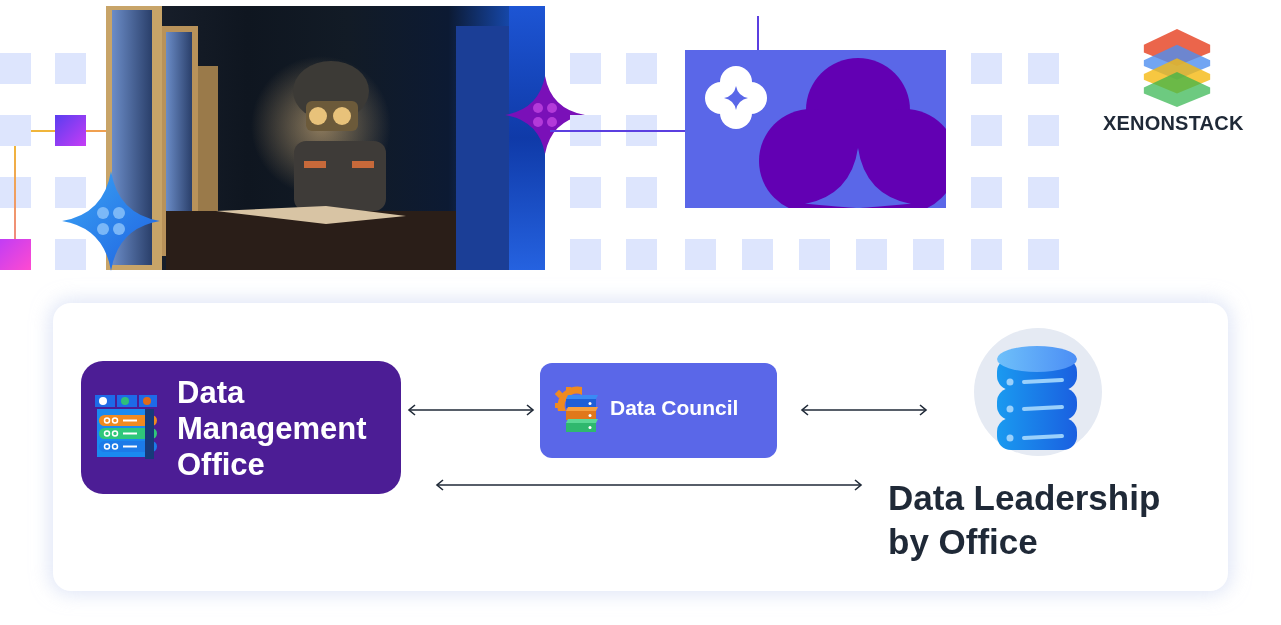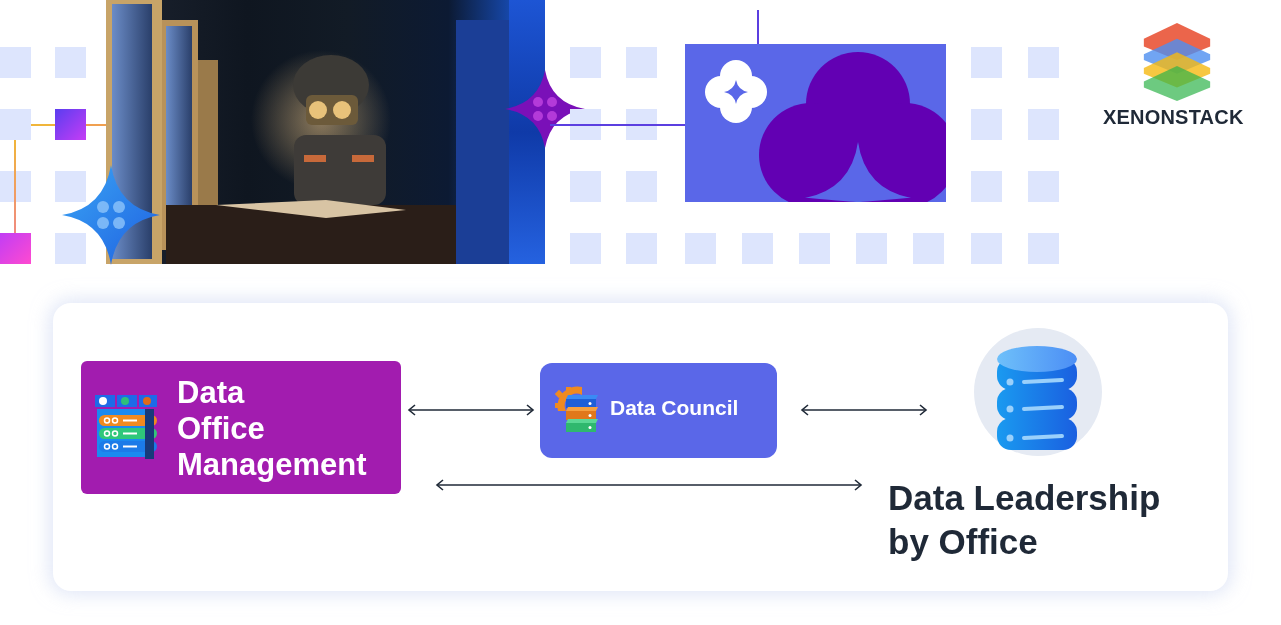--- a/index.html
+++ b/index.html
@@ -1,35 +1,35 @@
 <!DOCTYPE html>
 <html><head>
 <meta charset="utf-8">
 <style>
   * { box-sizing: border-box; margin: 0; padding: 0; }
   html, body { width: 1281px; height: 625px; overflow: hidden; background: #ffffff; }
   body { position: relative; font-family: "Liberation Sans", "DejaVu Sans", sans-serif; }
 
   .tile { position: absolute; width: 31px; height: 31px; background: #dde5fd; }
-  .hero { position: absolute; left: 0; top: 0; width: 1281px; height: 270px; }
+  .hero { position: absolute; left: 0; top: 6px; width: 1281px; height: 270px; }
 
   .photo { position: absolute; left: 106px; top: 0; width: 403px; height: 264px; overflow: hidden;
            background: linear-gradient(90deg, #1c2330 0%, #0f1620 35%, #121b26 60%, #0c1a33 85%, #1647a8 100%); }
   .photo-right { position: absolute; left: 509px; top: 0; width: 36px; height: 264px;
            background: linear-gradient(180deg, #1d55d4, #0f3aa8 50%, #2562e0); }
 
   .blue-card { position: absolute; left: 685px; top: 44px; width: 261px; height: 158px; background: #5a67e8; overflow: hidden; }
 
   .logo { position: absolute; left: 1100px; top: 20px; width: 160px; }
   .logo-text { position: absolute; left: 1103px; top: 106px; font-size: 20px; font-weight: bold; color: #1f2937; letter-spacing: 0.2px; }
 
   .panel { position: absolute; left: 53px; top: 303px; width: 1175px; height: 288px; background: #ffffff;
            border-radius: 18px; box-shadow: 0 0 18px 4px rgba(200,212,240,0.55); }
 
-  .dmo-box { position: absolute; left: 81px; top: 361px; width: 320px; height: 133px; background: #a21caf; border-radius: 6px; }
+  .dmo-box { position: absolute; left: 81px; top: 361px; width: 320px; height: 133px; background: #4c1d95; border-radius: 22px; }
   .dmo-title { position: absolute; left: 96px; top: 14px; color: #ffffff; font-size: 31px; font-weight: bold; line-height: 36px; }
   .dmo-icon { position: absolute; left: 14px; top: 30px; width: 66px; height: 70px; }
 
   .council-box { position: absolute; left: 540px; top: 363px; width: 237px; height: 95px; background: #5a67e8; border-radius: 12px; }
   .council-title { position: absolute; left: 70px; top: 33px; color: #ffffff; font-size: 21px; font-weight: bold; }
   .council-icon { position: absolute; left: 12px; top: 18px; width: 48px; height: 52px; }
 
   .db-circle { position: absolute; left: 974px; top: 328px; width: 128px; height: 128px; border-radius: 50%; background: #e5eaf3; }
   .db-icon { position: absolute; left: 994px; top: 344px; width: 86px; height: 112px; }
   .dl-title { position: absolute; left: 888px; top: 476px; width: 320px; font-size: 35px; font-weight: bold; color: #1f2937; line-height: 44px; }
@@ -185,22 +185,22 @@
       </g>
     <g stroke="#fff" stroke-width="2">
         <line x1="28" y1="29.5" x2="42" y2="29.5"></line>
         <line x1="28" y1="42.5" x2="42" y2="42.5"></line>
         <line x1="28" y1="55.5" x2="42" y2="55.5"></line>
       </g>
     <rect x="50" y="18" width="9" height="50" fill="#173a7a"></rect>
   </svg>
   <div class="dmo-title">
     <div>Data</div>
+    <div>Management</div>
     <div>Office</div>
-    <div>Management</div>
   </div>
 </div>
 
 <div class="council-box">
   <svg class="council-icon" viewBox="0 0 48 52">
     <path d="M6 30 A20 20 0 0 1 30 6 L30 14 A12 12 0 0 0 14 30 Z" fill="#f08a20"></path>
     <rect x="3" y="22" width="6" height="5" fill="#f08a20"></rect>
       <rect x="14" y="6" width="5" height="6" fill="#f08a20"></rect>
       <rect x="4" y="10" width="6" height="6" fill="#f08a20" transform="rotate(45 7 13)"></rect>
     <path d="M14 18 L44 18 L46 14 L16 14 Z" fill="#3a8af5"></path>

